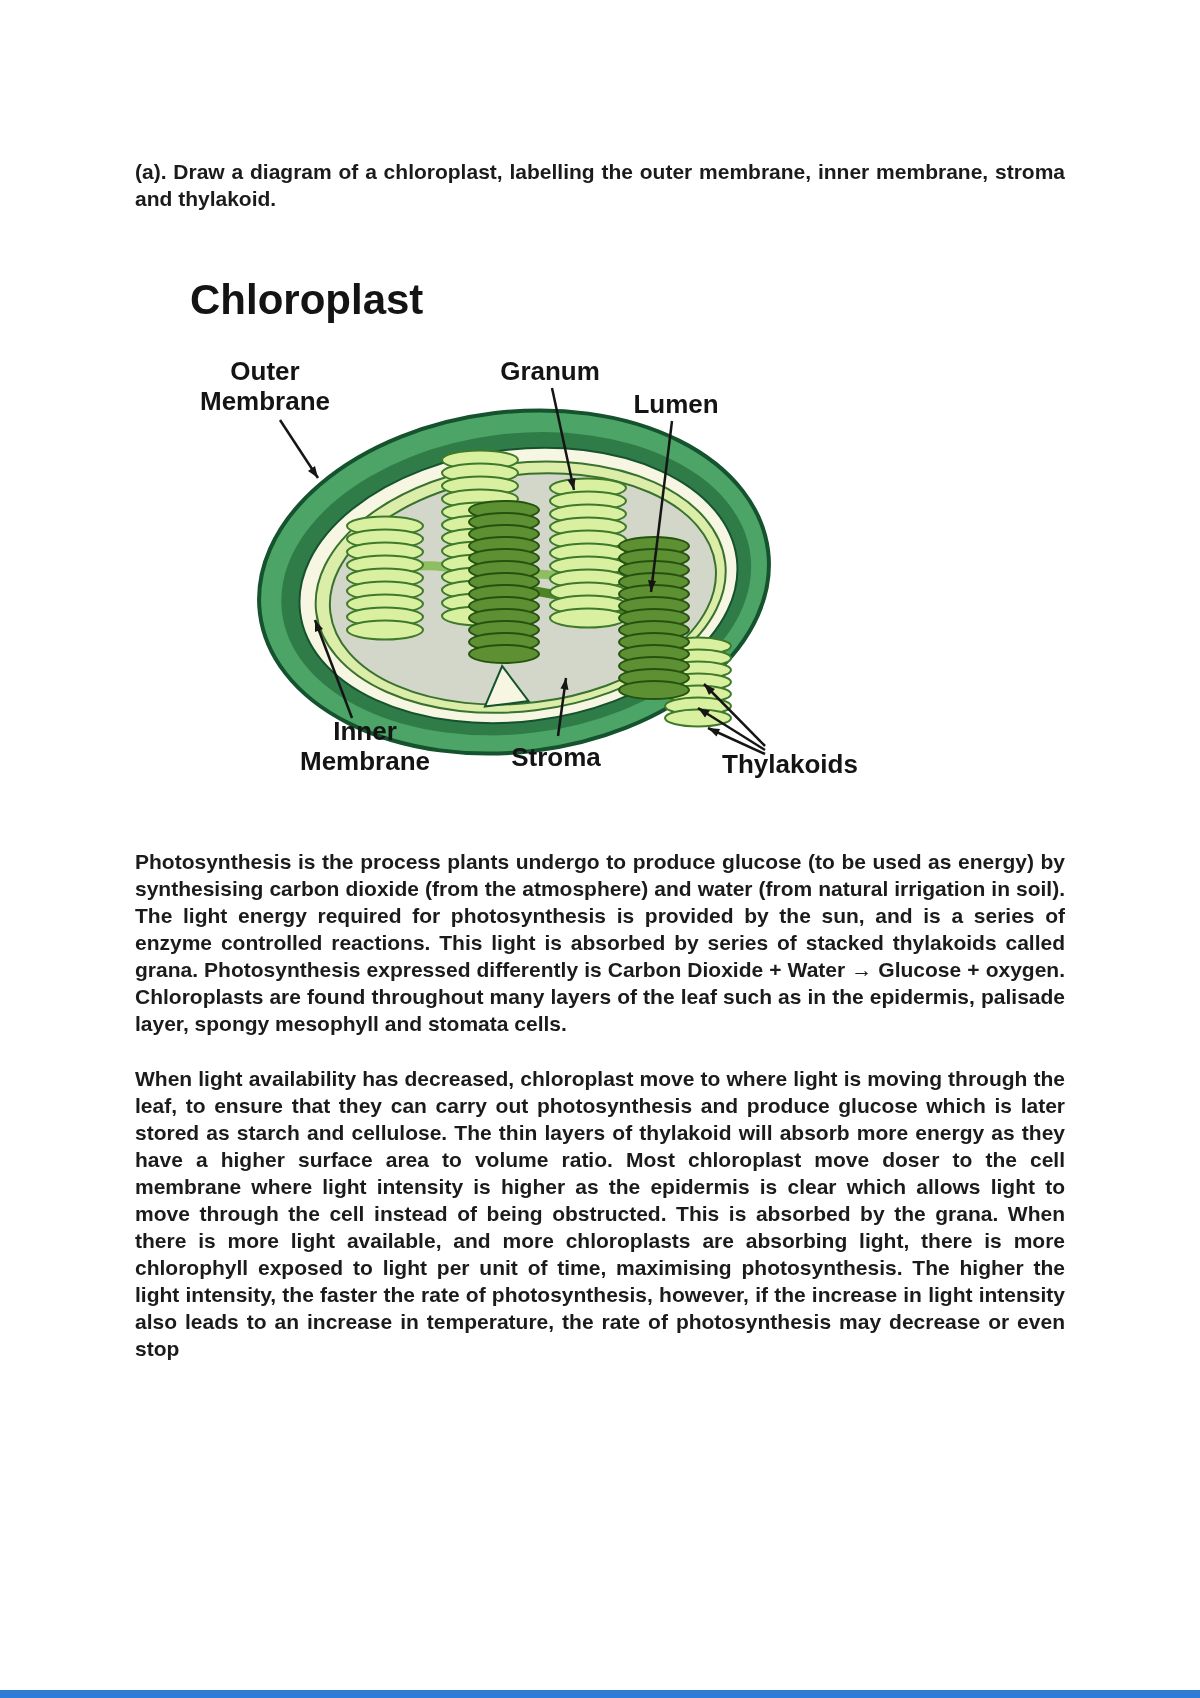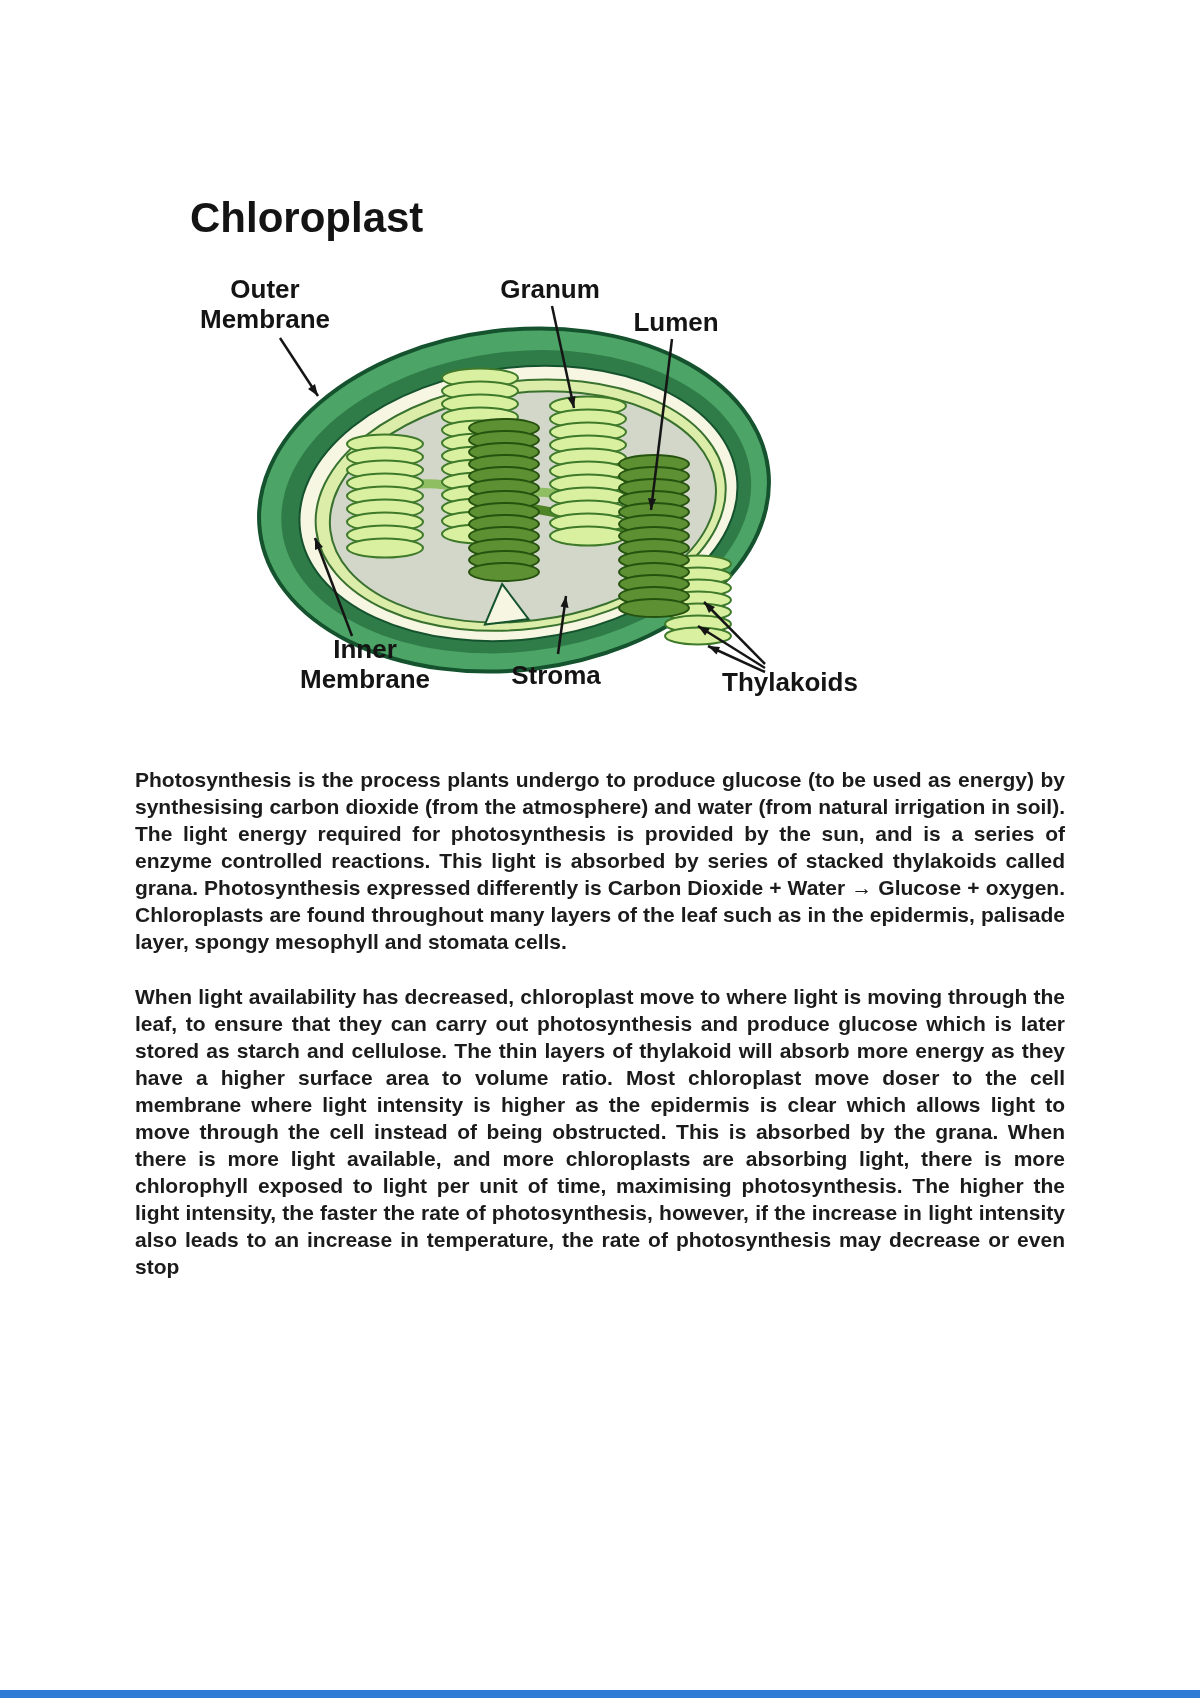--- a/index.html
+++ b/index.html
@@ -14,21 +14,21 @@
     color: #1b1b1b;
     padding: 158px 135px 0 135px;
   }
   p { margin: 0 0 28px 0; }
   .q, .body-text {
     font-size: 21px;
     line-height: 27px;
     font-weight: 600;
     text-align: justify;
   }
-  .figure { margin: 28px 0 40px 45px; width: 700px; }
+  .figure { margin: 56px 0 40px 45px; width: 700px; }
   svg { display: block; }
   .fig-title {
     font-size: 42px;
     font-weight: bold;
     fill: #141414;
     font-family: "Liberation Sans", sans-serif;
   }
   .fig-label {
     font-size: 26px;
     font-weight: 600;
@@ -53,20 +53,21 @@
     left: 0; right: 0; bottom: 0;
     height: 8px;
     background: #2e7cd6;
   }
 </style>
 </head>
 <body>
 
 <div class="page">
 
+  <p class="q">(a). Draw a diagram of a chloroplast, labelling the outer membrane, inner membrane, stroma and thylakoid.</p>
 
   <div class="figure">
     <svg width="700" height="540" viewBox="0 0 700 540">
       <defs>
         <ellipse id="dA" rx="38" ry="9.5" class="disc-light"></ellipse>
         <ellipse id="dB" rx="35" ry="9" class="disc-dark"></ellipse>
         <ellipse id="dC" rx="33" ry="8.5" class="disc-light"></ellipse>
       </defs>
 
       <text class="fig-title" x="10" y="46">Chloroplast</text>

